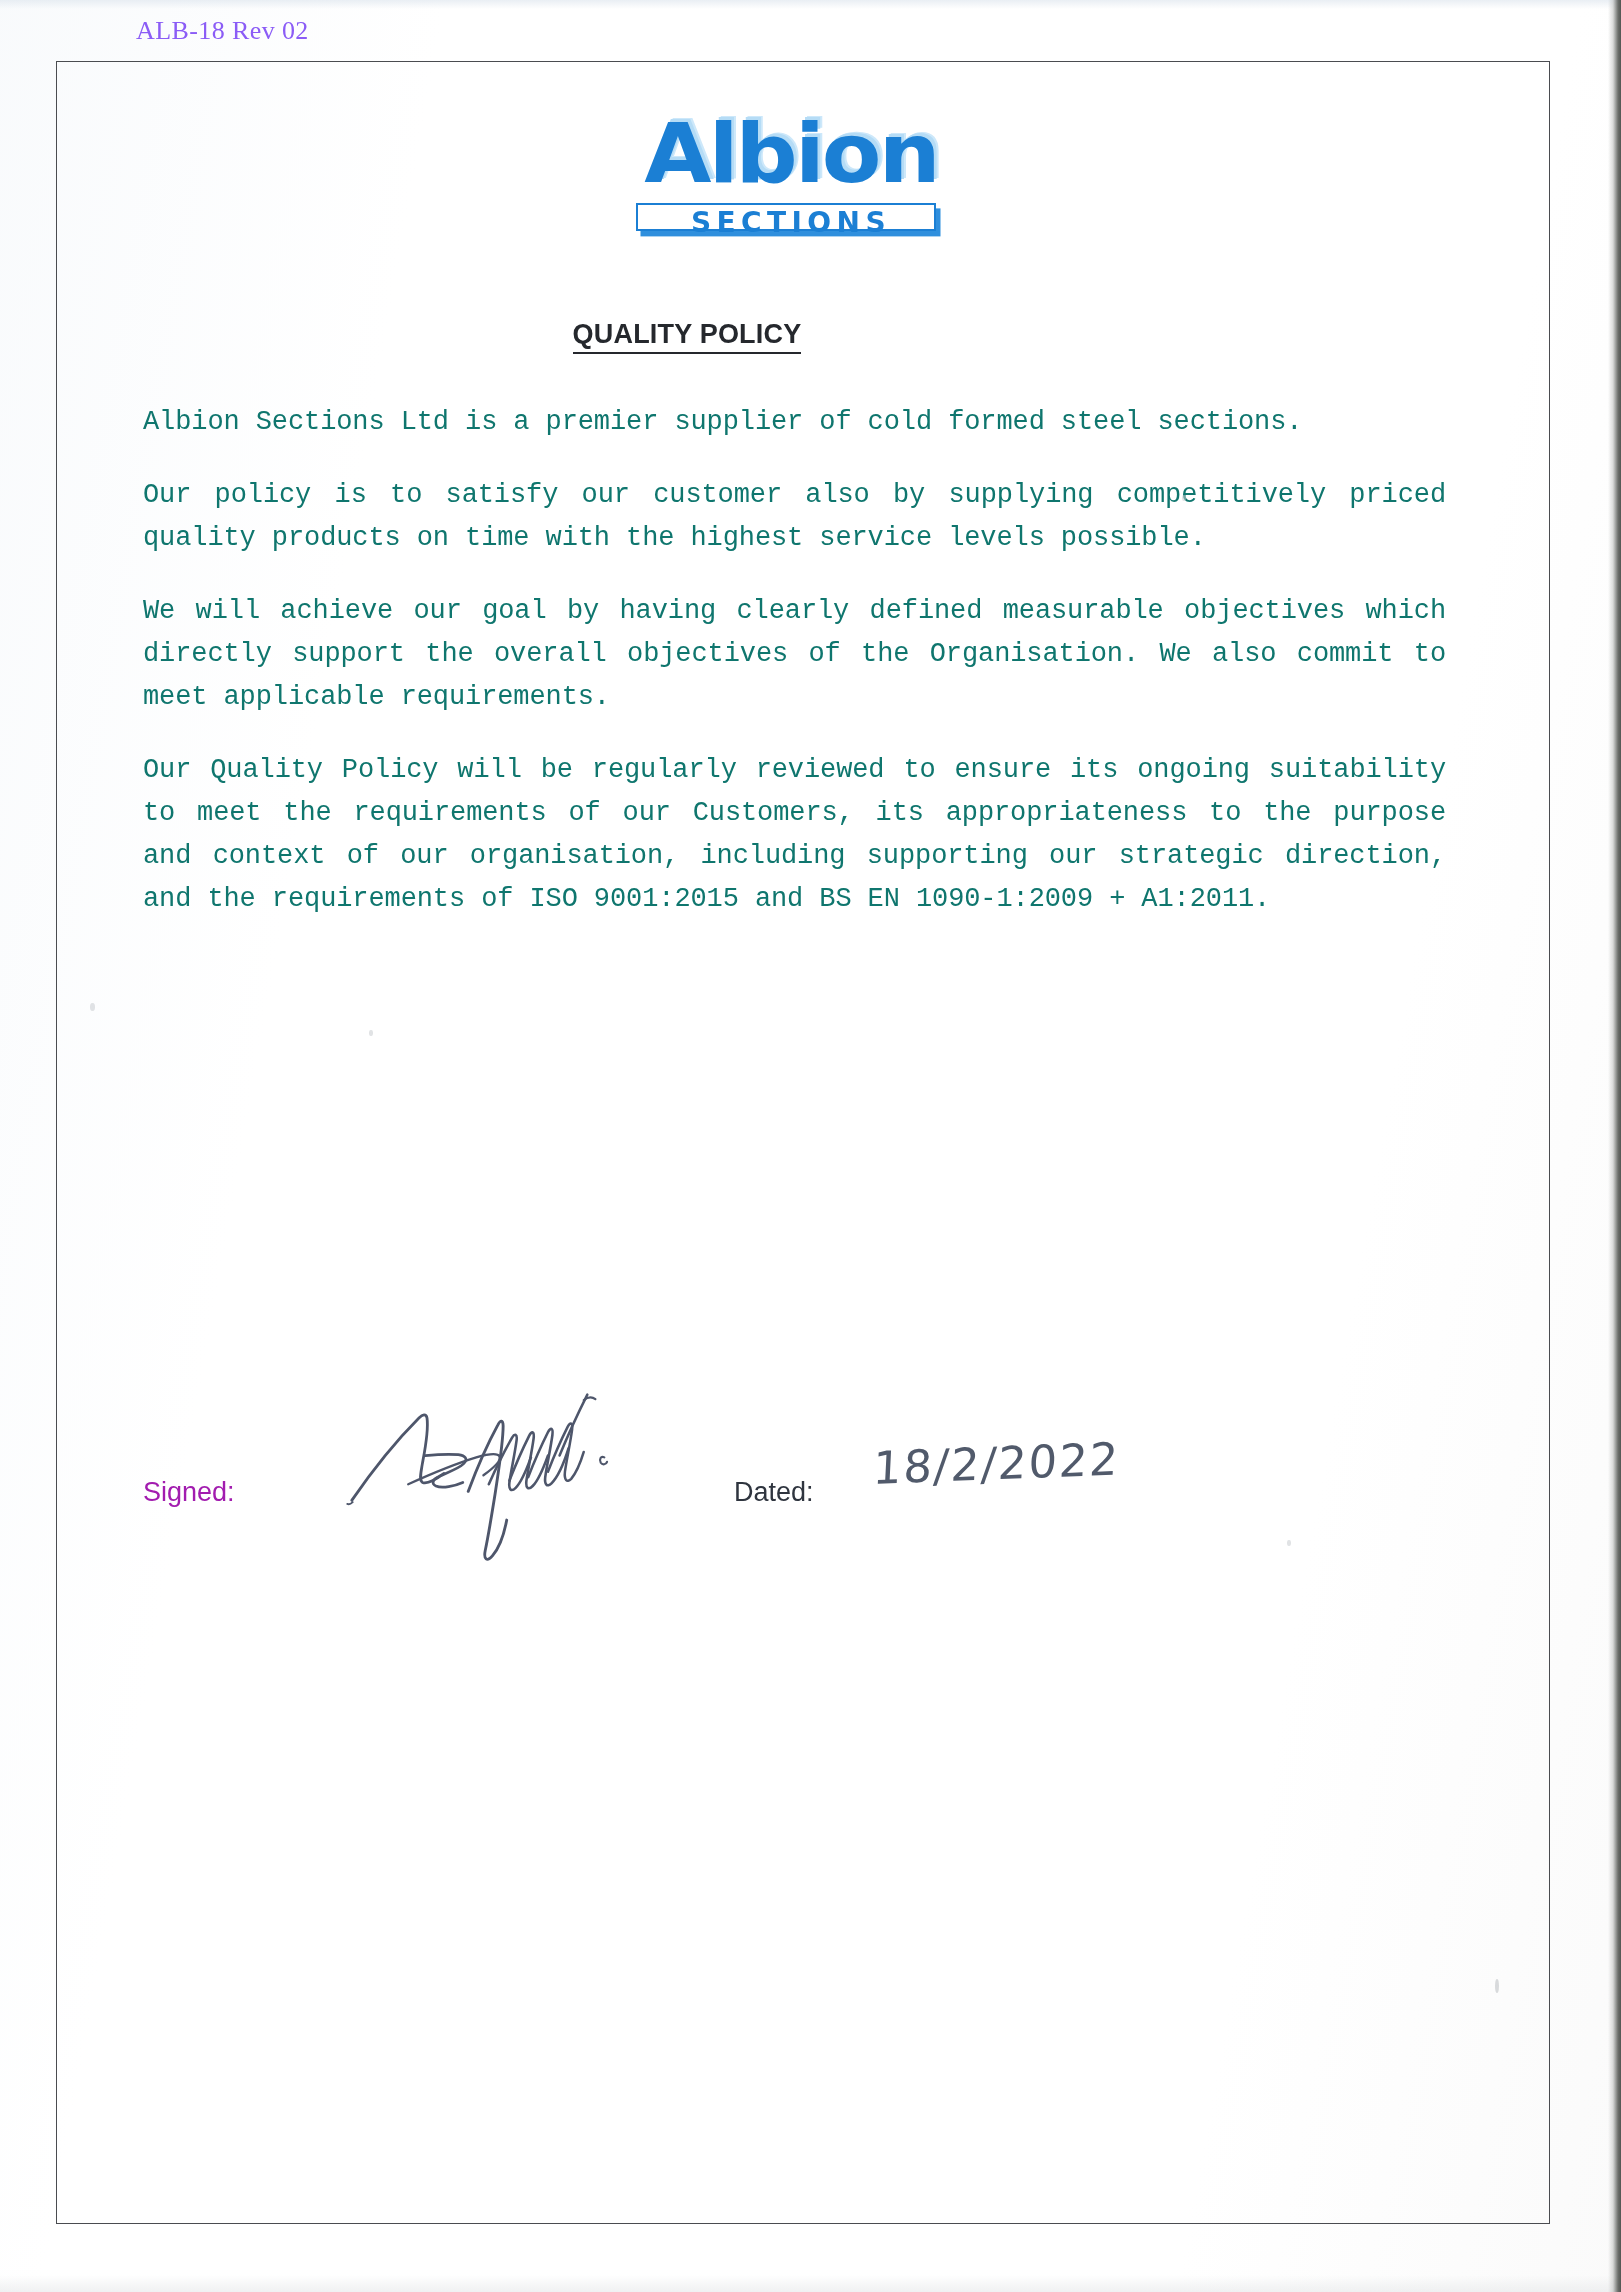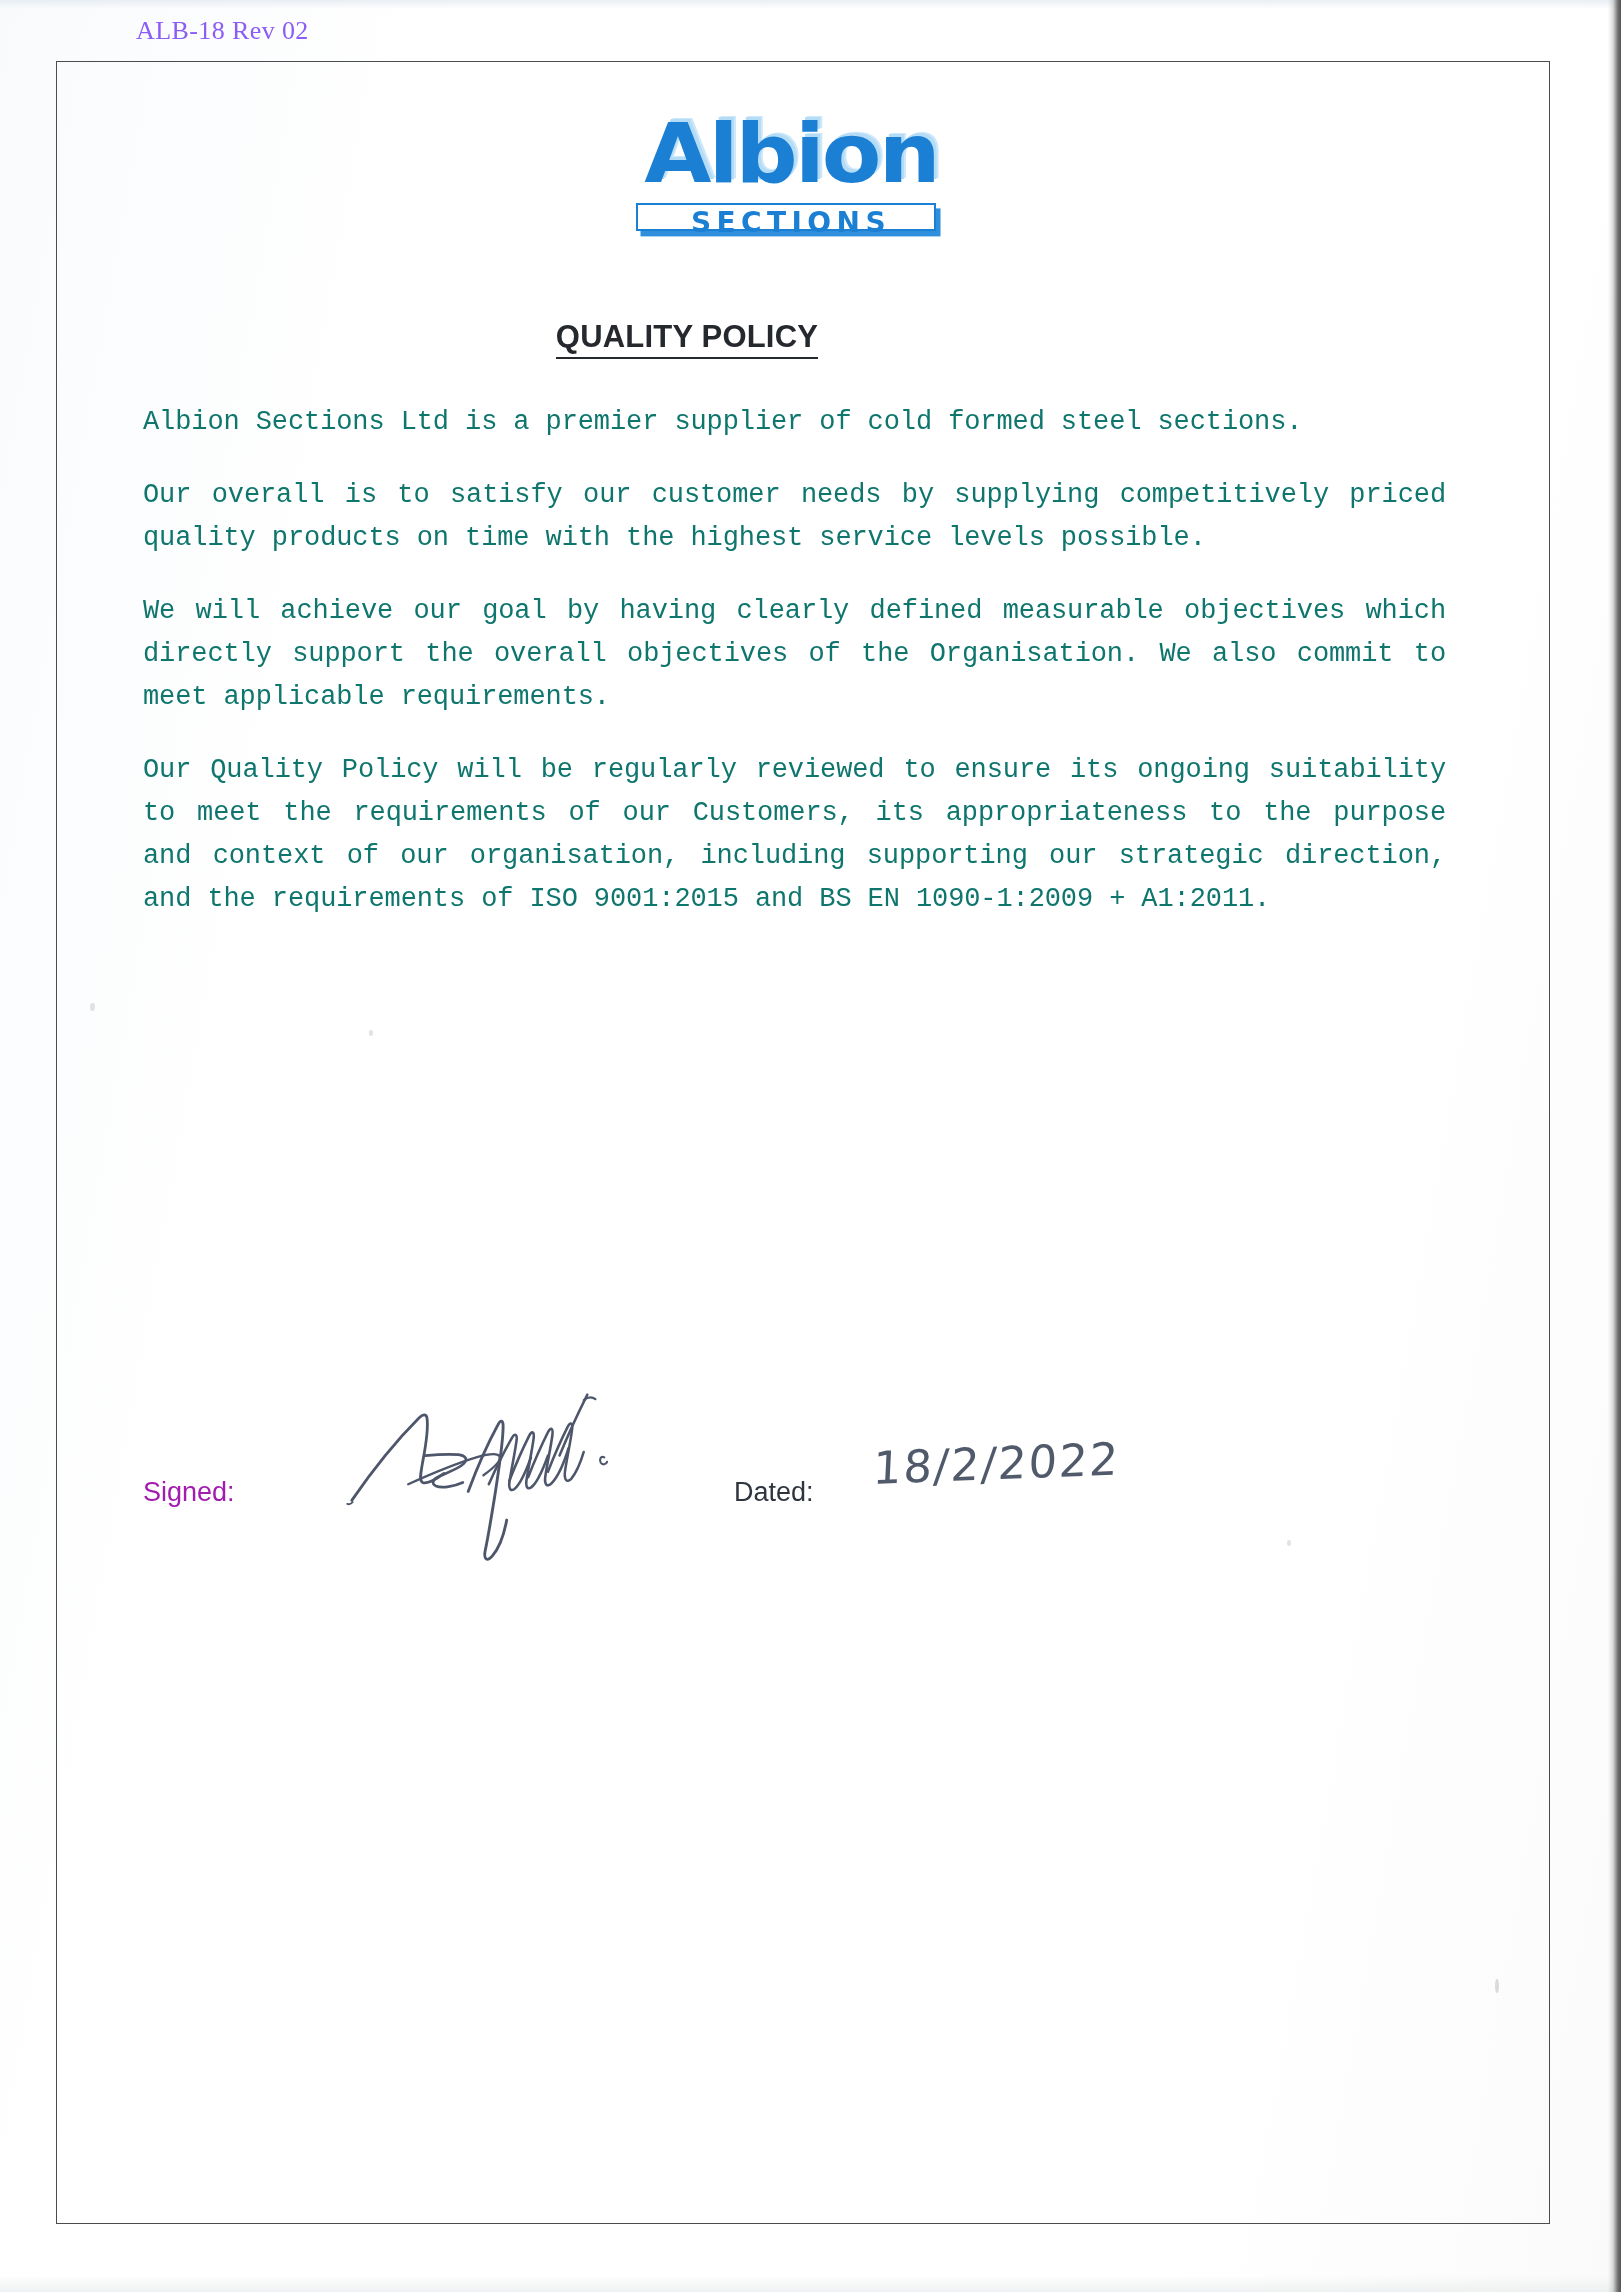--- a/index.html
+++ b/index.html
@@ -141,21 +141,21 @@
 
   
   .doc-title {
     position: absolute;
     left: 56px;
     top: 319px;
     width: 1262px;
     text-align: center;
     font-family: "Liberation Sans", sans-serif;
     font-weight: bold;
-    font-size: 31px;
+    font-size: 27px;
     letter-spacing: 0.2px;
     color: #25282d;
   }
   .doc-title span {
     border-bottom: 2.7px solid #25282d;
     padding-bottom: 2.7px;
   }
 
   
   .body-area {
@@ -257,21 +257,21 @@
       <div class="logo-sections-text">SECTIONS</div>
     </div>
   </div>
 
   <div class="doc-title">
     <span>QUALITY POLICY</span>
   </div>
 
   <div class="body-area">
     <p class="para">Albion Sections Ltd is a premier supplier of cold formed steel sections.</p>
-    <p class="para">Our overall is to satisfy our customer needs by supplying competitively priced quality products on time with the highest service levels possible.</p>
+    <p class="para">Our policy is to satisfy our customer also by supplying competitively priced quality products on time with the highest service levels possible.</p>
     <p class="para">We will achieve our goal by having clearly defined measurable objectives which directly support the overall objectives of the Organisation.  We also commit to meet applicable requirements.</p>
     <p class="para">Our Quality Policy will be regularly reviewed to ensure its ongoing suitability to meet the requirements of our Customers, its appropriateness to the purpose and context of our organisation, including supporting our strategic direction, and the requirements of ISO 9001:2015 and BS EN 1090-1:2009 + A1:2011.</p>
   </div>
 
   <div class="sign-row">
 
     <div class="sign-label">Signed:</div>
 
     <svg class="signature-svg" viewBox="0 0 330 230">
       <path d="M33 150 C55 118, 82 84, 108 58 C112 54, 116 53, 117 58 C119 72, 115 92, 112 108

